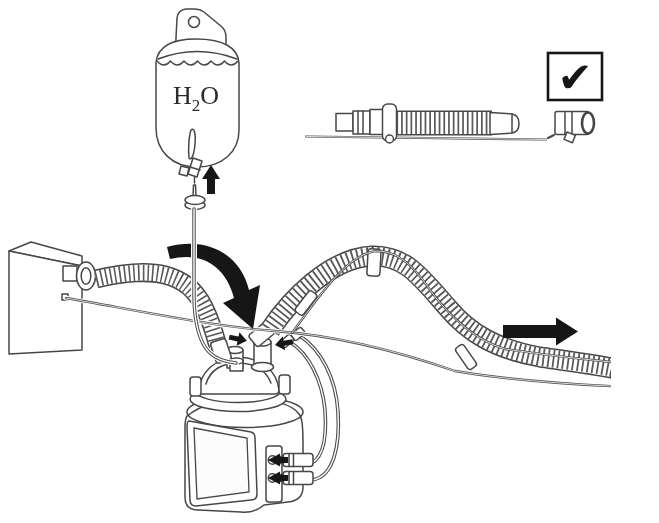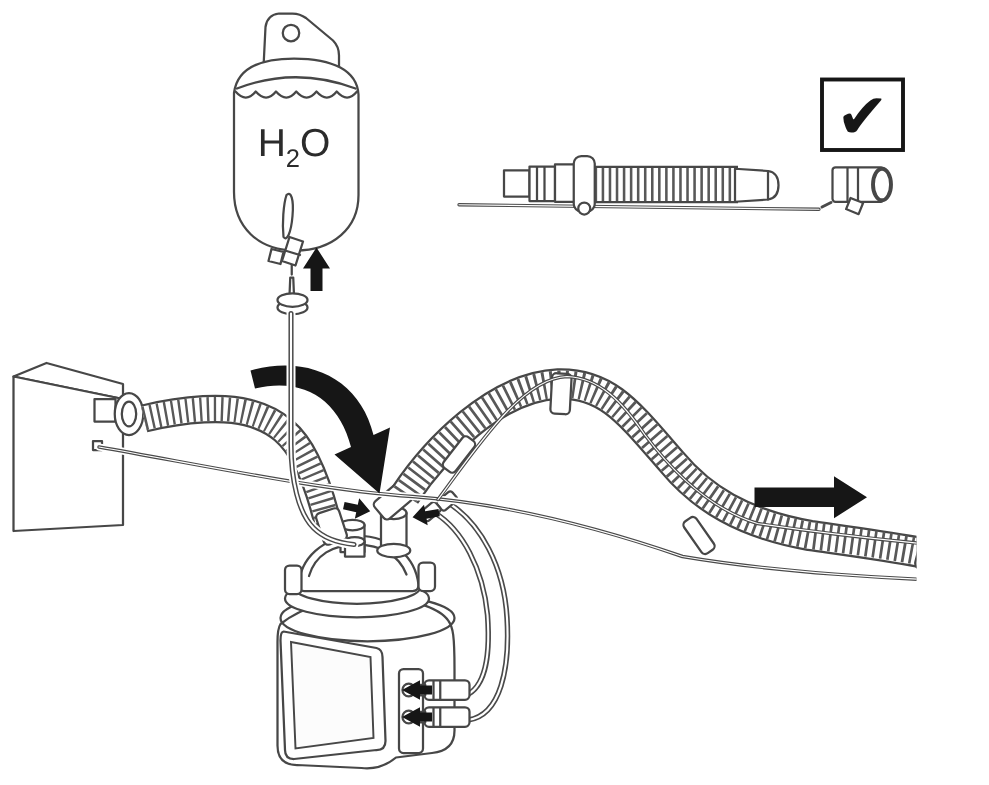--- a/index.html
+++ b/index.html
@@ -1,17 +1,17 @@
 <!DOCTYPE html>
 <html><head>
 <meta charset="utf-8">
 <style>
   html,body{margin:0;padding:0;background:#fff;}
   #stage{position:relative;width:611px;height:523px;background:#ffffff;overflow:hidden;
-         font-family:Liberation Sans, sans-serif;}
+         font-family:Liberation Serif, serif;}
   svg{position:absolute;left:0;top:0;}
   .ln{stroke:#474747;fill:none;stroke-width:1.5;stroke-linecap:round;stroke-linejoin:round;}
   .wh{fill:#ffffff;stroke:#474747;stroke-width:1.5;stroke-linejoin:round;}
   .rib{stroke:#585858;fill:none;stroke-linecap:butt;}
   .rail{stroke:#474747;fill:none;stroke-linecap:butt;}
   .core{stroke:#ffffff;fill:none;stroke-linecap:butt;}
   .wire{stroke:#4a4a4a;fill:none;stroke-linecap:round;}
   .halo{stroke:#ffffff;fill:none;stroke-linecap:round;}
   .blk{fill:#161616;stroke:none;}
   text{user-select:none;}

